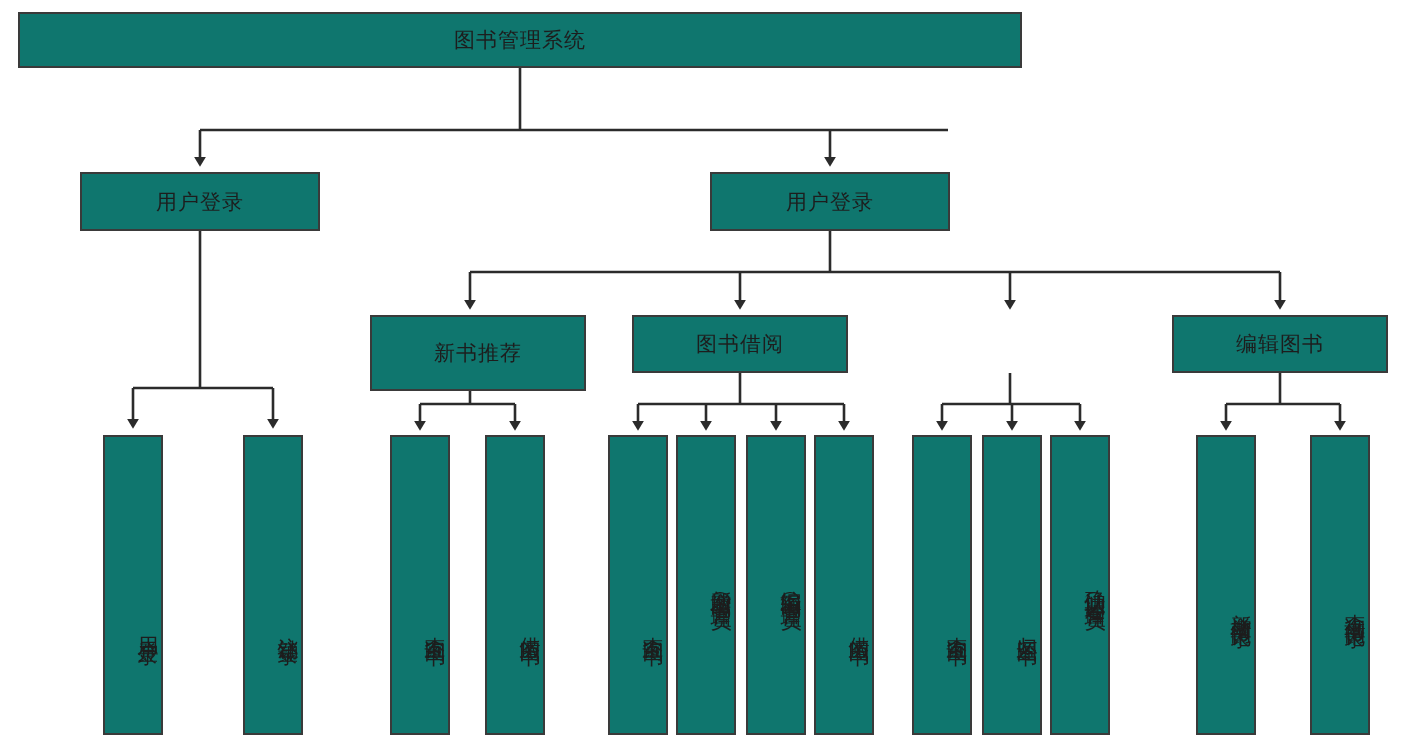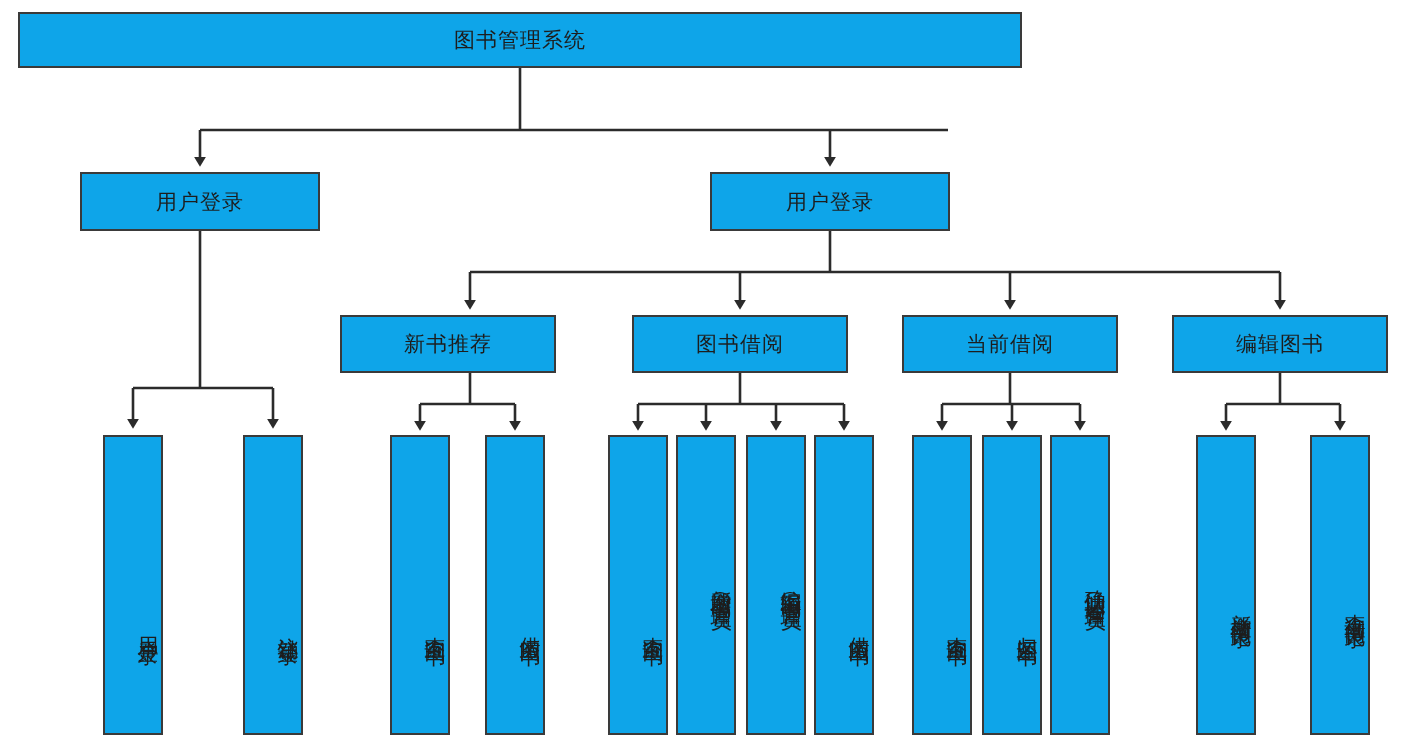--- a/index.html
+++ b/index.html
@@ -21,21 +21,21 @@
     position: absolute;
     left: 0;
     top: 0;
     width: 1405px;
     height: 747px;
   }
   .node {
     position: absolute;
     box-sizing: border-box;
     border: 2px solid #3a3a3a;
-    background: #0ea5e9;
+    background: #0f766e;
     color: #1d1d1d;
     display: flex;
     align-items: center;
     justify-content: center;
     text-align: center;
   }
   .node.h {
     font-size: 21px;
     line-height: 1.2;
     letter-spacing: 1px;
@@ -123,28 +123,25 @@
     <span>图书管理系统</span>
   </div>
 
   <div class="node h" style="left:80px; top:172px; width:240px; height:59px;">
     <span>用户登录</span>
   </div>
   <div class="node h" style="left:710px; top:172px; width:240px; height:59px;">
     <span>用户登录</span>
   </div>
 
-  <div class="node h" style="left:340px; top:315px; width:216px; height:58px;">
+  <div class="node h" style="left:370px; top:315px; width:216px; height:76px;">
     <span>新书推荐</span>
   </div>
   <div class="node h" style="left:632px; top:315px; width:216px; height:58px;">
     <span>图书借阅</span>
-  </div>
-  <div class="node h" style="left:902px; top:315px; width:216px; height:58px;">
-    <span>当前借阅</span>
   </div>
   <div class="node h" style="left:1172px; top:315px; width:216px; height:58px;">
     <span>编辑图书</span>
   </div>
 
   <div class="node v" style="left:103px; top:435px; width:60px; height:300px; padding-top:85px;">
     <span class="vtext">用户登录</span>
   </div>
   <div class="node v" style="left:243px; top:435px; width:60px; height:300px; padding-top:85px;">
     <span class="vtext">注销登录</span>

